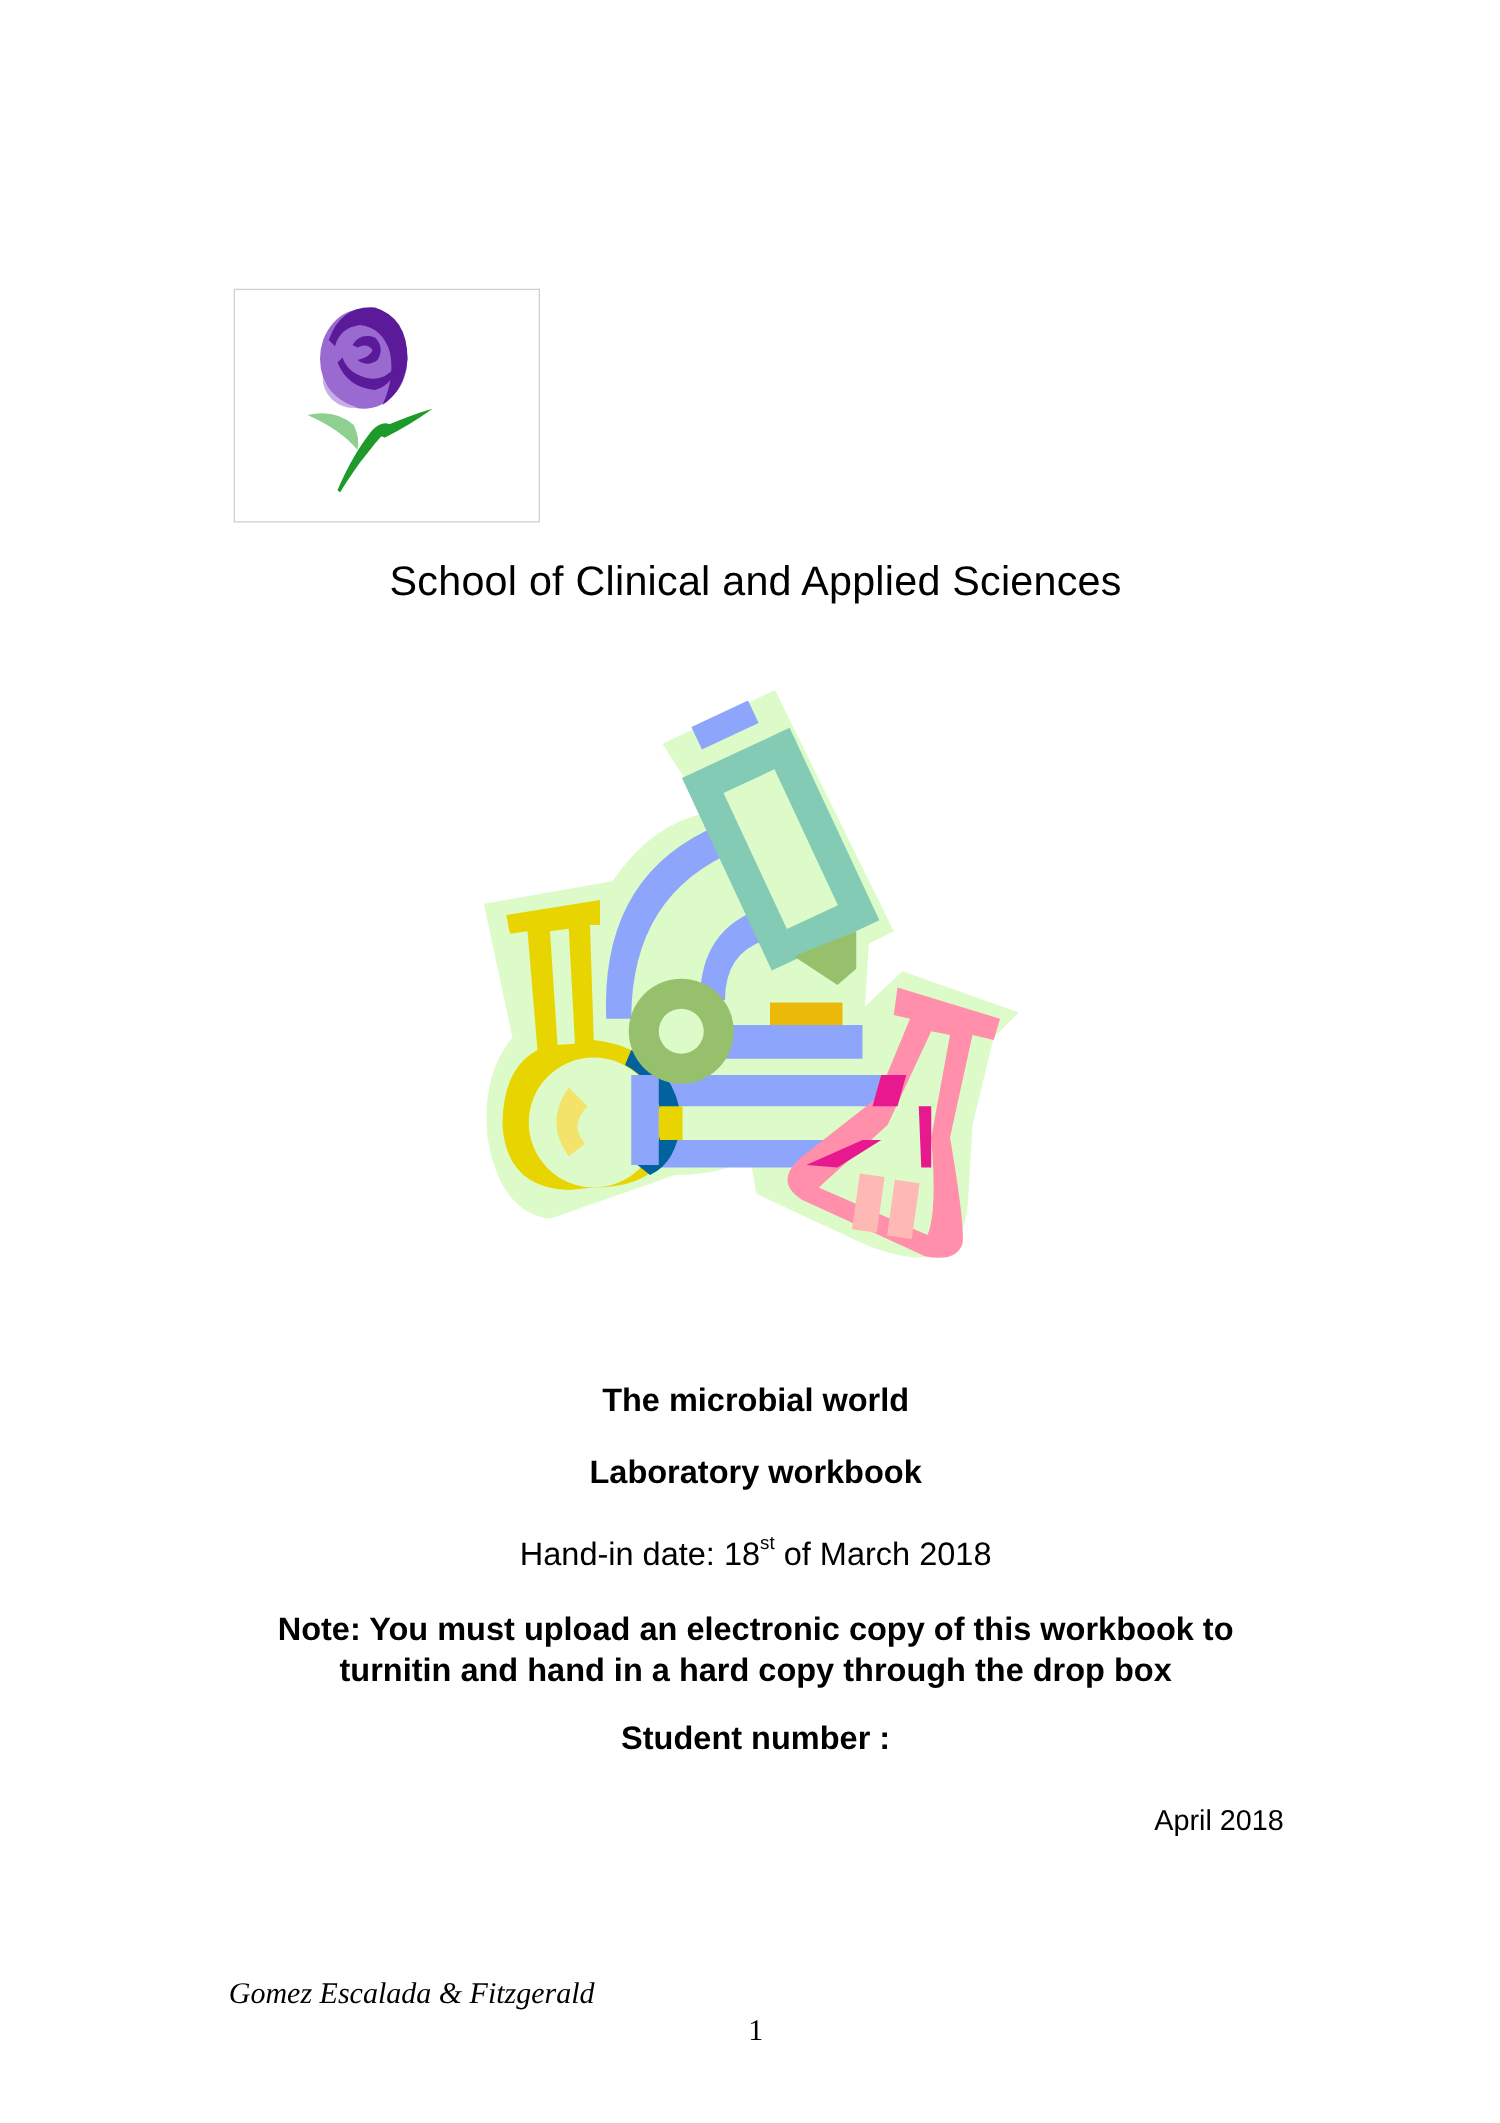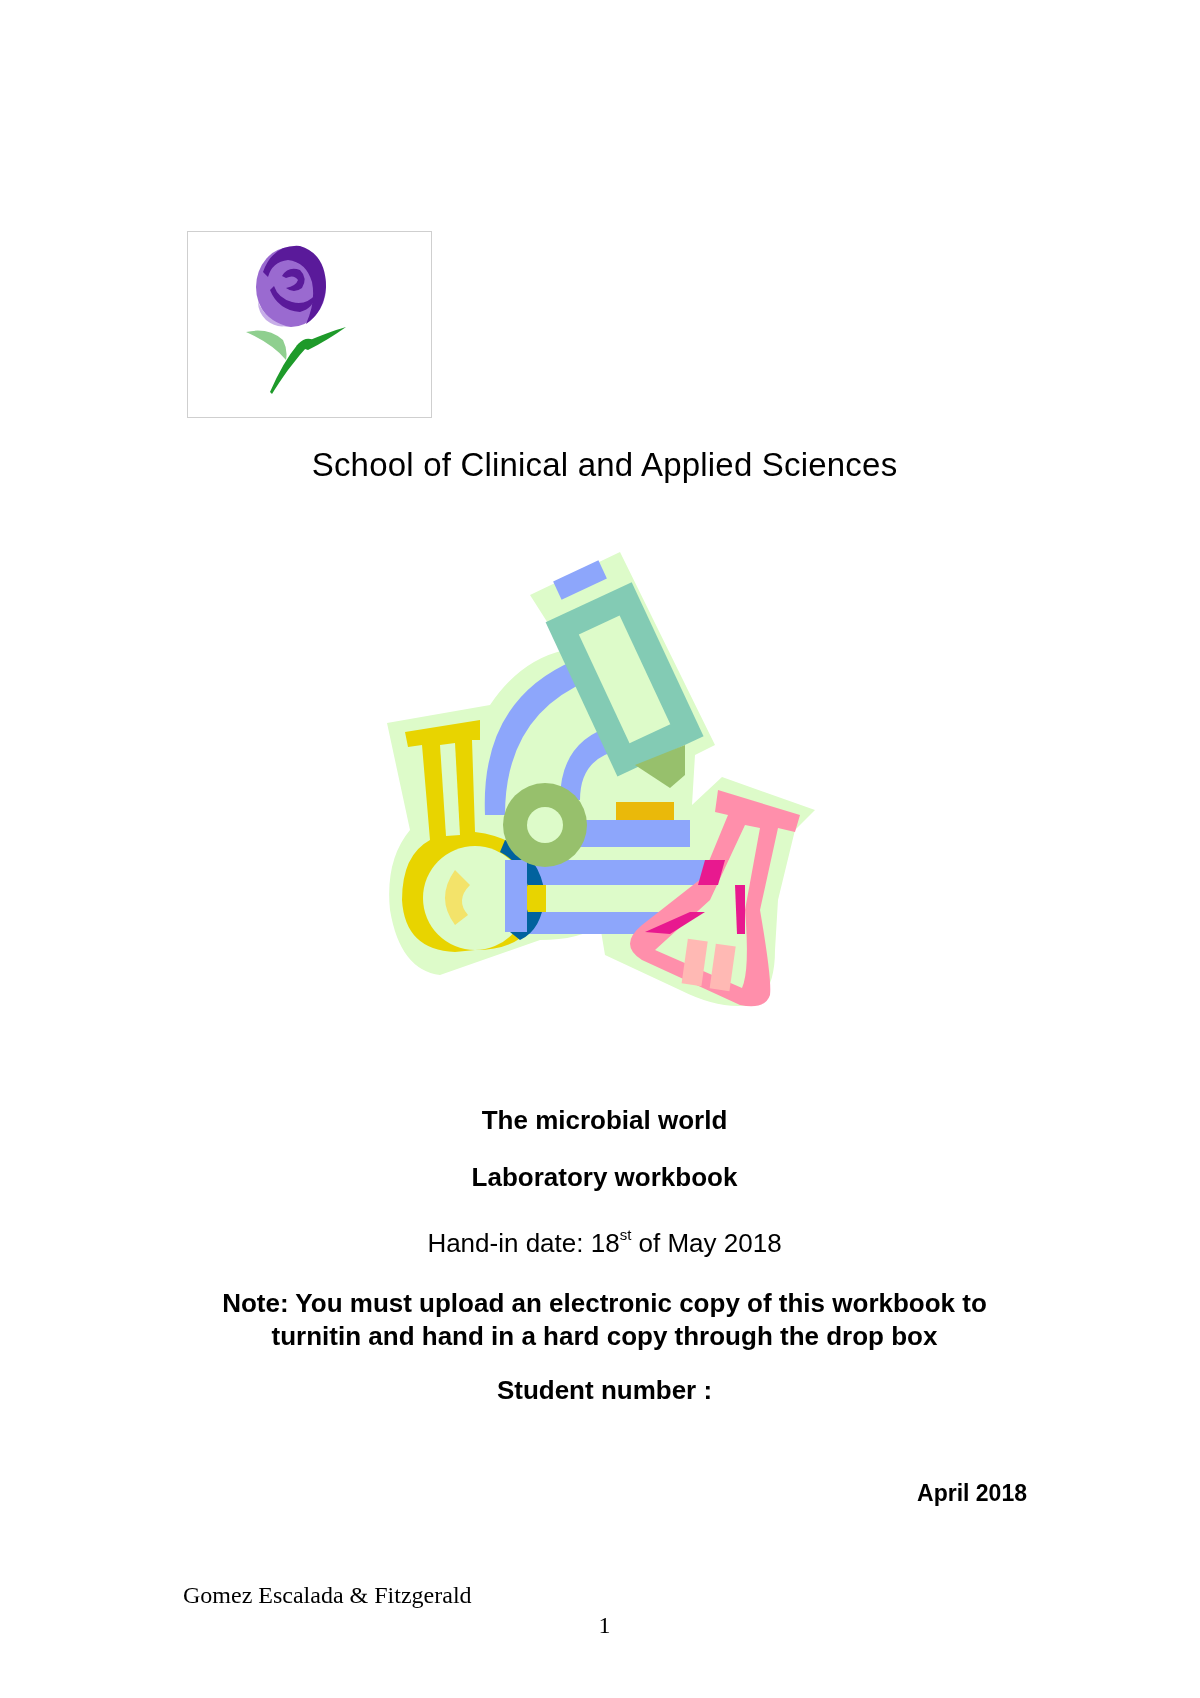--- a/index.html
+++ b/index.html
@@ -10,22 +10,22 @@
   #school-title{left:0;width:1209px;top:446px;text-align:center;font-size:33px;font-weight:normal;letter-spacing:0.2px;}
   #clipart{left:380px;top:540px;width:460px;height:520px;}
   .center-line{left:0;width:1209px;text-align:center;font-size:26px;}
   .bold{font-weight:bold;}
   #course-title{top:1105px;}
   #workbook-title{top:1162px;}
   #handin{top:1228px;}
   #handin sup{font-size:15px;vertical-align:top;position:relative;top:-2px;}
   #note{top:1287px;line-height:33px;}
   #student{top:1375px;}
-  #date{right:173px;top:1480px;font-size:23px;font-weight:bold;}
-  #footer-authors{left:183px;top:1582px;font-family:"Liberation Serif",serif;font-size:24px;}
+  #date{right:173px;top:1443px;font-size:23px;}
+  #footer-authors{left:183px;top:1582px;font-family:"Liberation Serif",serif;font-size:24px;font-style:italic;}
   #page-num{left:0;width:1209px;text-align:center;top:1612px;font-family:"Liberation Serif",serif;font-size:24px;}
 </style>
 </head>
 <body>
 
 <div id="logo-box" class="abs">
   <svg width="245" height="187" viewBox="0 0 245 187">
 
     <path d="M58 100 Q80 95 95 108 Q100 118 98 128 Q85 112 58 100 Z" fill="#8fcf8f"></path>
 
@@ -84,21 +84,21 @@
     <rect x="333" y="405" width="20" height="45" transform="rotate(8 343 425)" fill="#ffb9b4"></rect>
 
     <path d="M325 320 L345 320 L338 345 L318 345 Z" fill="#e8198f"></path>
     <path d="M355 345 L365 345 L365 394 L357 394 Z" fill="#e8198f"></path>
     <path d="M265 392 L310 372 L325 372 L290 394 Z" fill="#e8198f"></path>
   </svg>
 </div>
 
 <div id="course-title" class="abs center-line bold">The microbial world</div>
 <div id="workbook-title" class="abs center-line bold">Laboratory workbook</div>
-<div id="handin" class="abs center-line"><span>Hand-in date: 18</span><sup>st</sup><span> of May 2018</span></div>
+<div id="handin" class="abs center-line"><span>Hand-in date: 18</span><sup>st</sup><span> of March 2018</span></div>
 <div id="note" class="abs center-line bold">
   <div>Note: You must upload an electronic copy of this workbook to</div>
   <div>turnitin and hand in a hard copy through the drop box</div>
 </div>
 <div id="student" class="abs center-line bold">Student number :</div>
 <div id="date" class="abs">April 2018</div>
 
 <div id="footer-authors" class="abs">Gomez Escalada &amp; Fitzgerald</div>
 <div id="page-num" class="abs">1</div>
 

